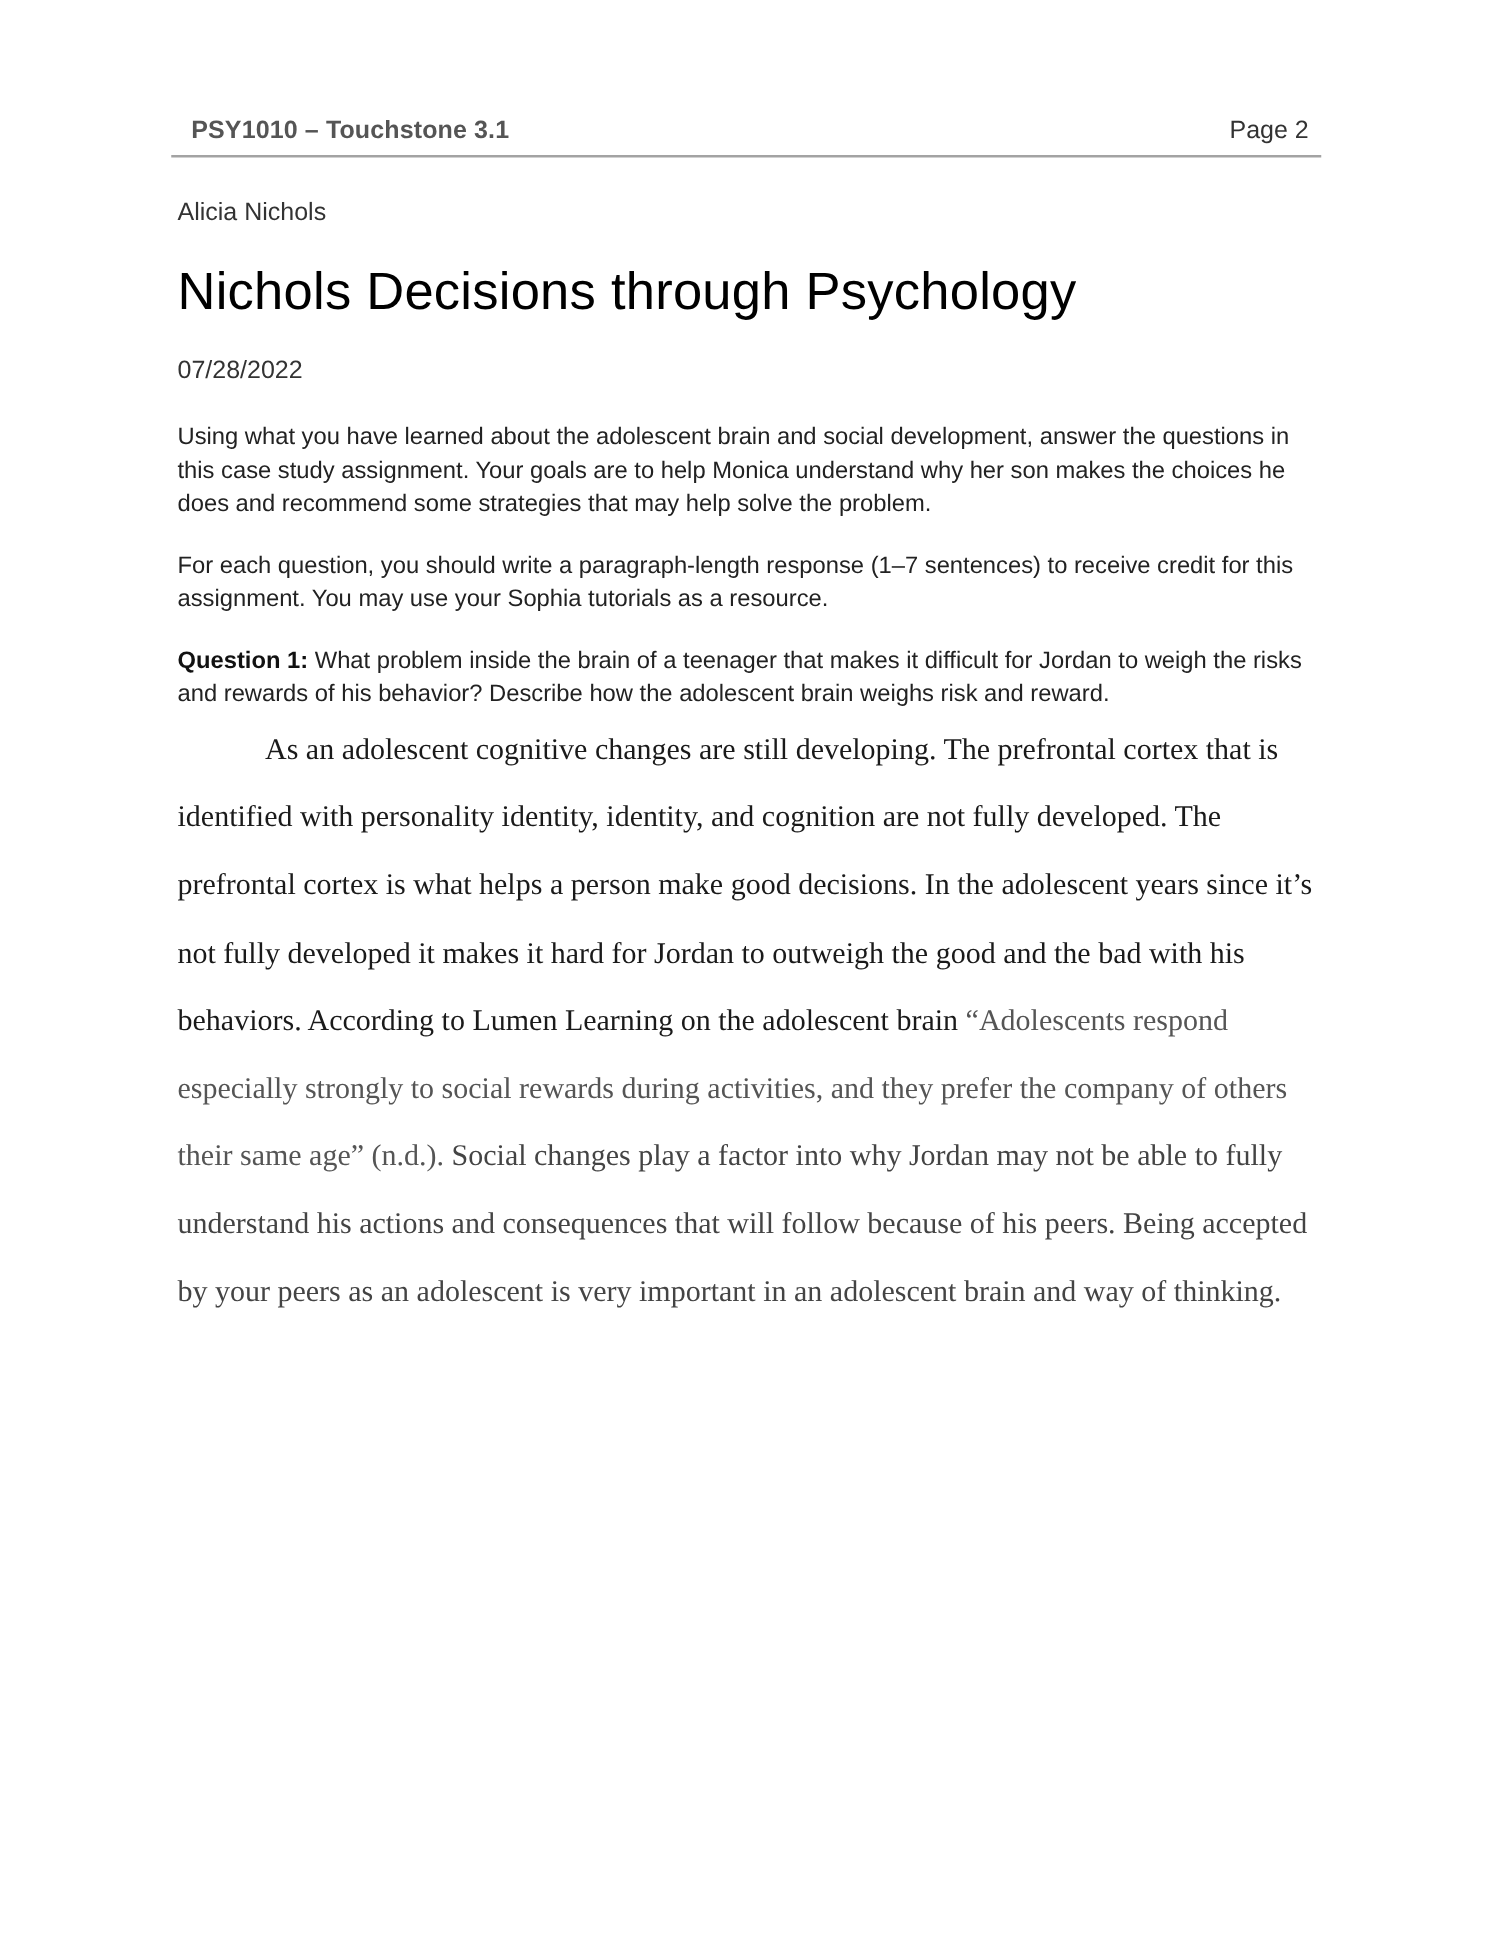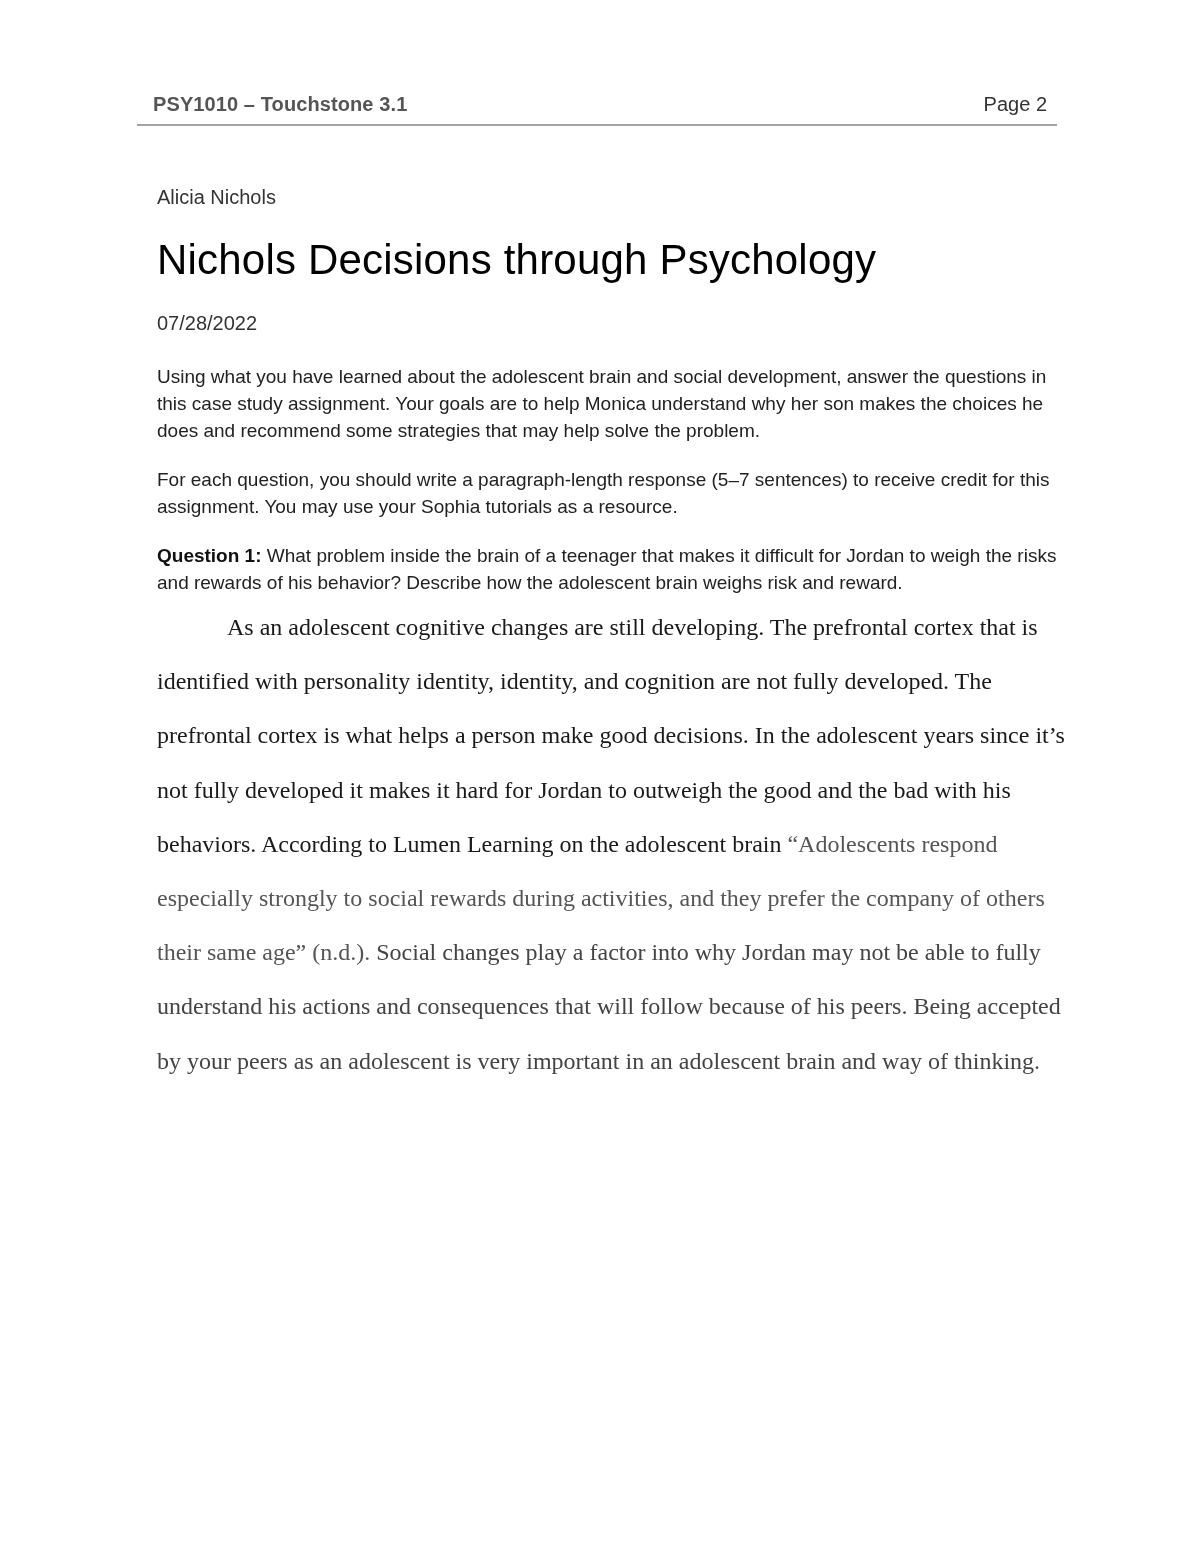--- a/index.html
+++ b/index.html
@@ -41,24 +41,23 @@
     }
     .header-right {
       position: absolute;
       right: 10px;
       top: 3px;
       font-size: 20px;
       color: #333;
     }
     .content {
       position: absolute;
-      left: 157px;
+      left: 142px;
       top: 156px;
       width: 920px;
-      margin-top: 27px;
     }
     .author {
       font-size: 20px;
       color: #333;
       margin: 0;
       line-height: 28px;
     }
     .title {
       font-size: 42px;
       color: #000;
@@ -105,20 +104,20 @@
     <span class="header-left">PSY1010 – Touchstone 3.1</span>
     <span class="header-right">Page 2</span>
   </div>
 
   <div class="content">
     <p class="author">Alicia Nichols</p>
     <h1 class="title">Nichols Decisions through Psychology</h1>
     <p class="date">07/28/2022</p>
 
     <p class="para intro1">Using what you have learned about the adolescent brain and social development, answer the questions in this case study assignment. Your goals are to help Monica understand why her son makes the choices he does and recommend some strategies that may help solve the problem.</p>
-    <p class="para intro2">For each question, you should write a paragraph-length response (5–7 sentences) to receive credit for this assignment. You may use your Sophia tutorials as a resource.</p>
+    <p class="para intro2">For each question, you should write a paragraph-length response (1–7 sentences) to receive credit for this assignment. You may use your Sophia tutorials as a resource.</p>
 
     <p class="para question"><span class="qlabel">Question 1:</span><span> What problem inside the brain of a teenager that makes it difficult for Jordan to weigh the risks and rewards of his behavior? Describe how the adolescent brain weighs risk and reward.</span></p>
 
     <p class="answer"><span>As an adolescent cognitive changes are still developing. The prefrontal cortex that is identified with personality identity, identity, and cognition are not fully developed. The prefrontal cortex is what helps a person make good decisions. In the adolescent years since it’s not fully developed it makes it hard for Jordan to outweigh the good and the bad with his behaviors. According to Lumen Learning on the adolescent brain </span><span class="quote">“Adolescents respond especially strongly to social rewards during activities, and they prefer the company of others their same age” (n.d.).</span><span class="tail"> Social changes play a factor into why Jordan may not be able to fully understand his actions and consequences that will follow because of his peers. Being accepted by your peers as an adolescent is very important in an adolescent brain and way of thinking.</span></p>
   </div>
 
 </div>
 
 </body></html>

